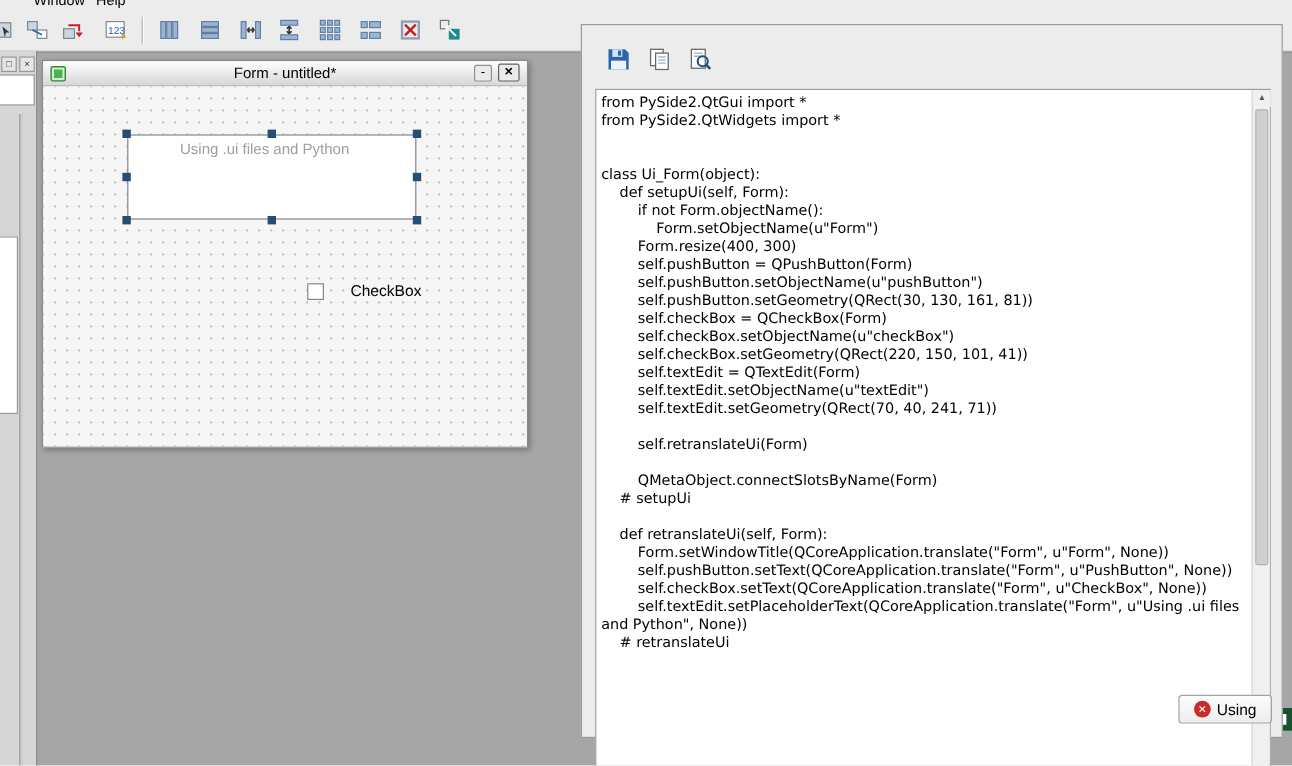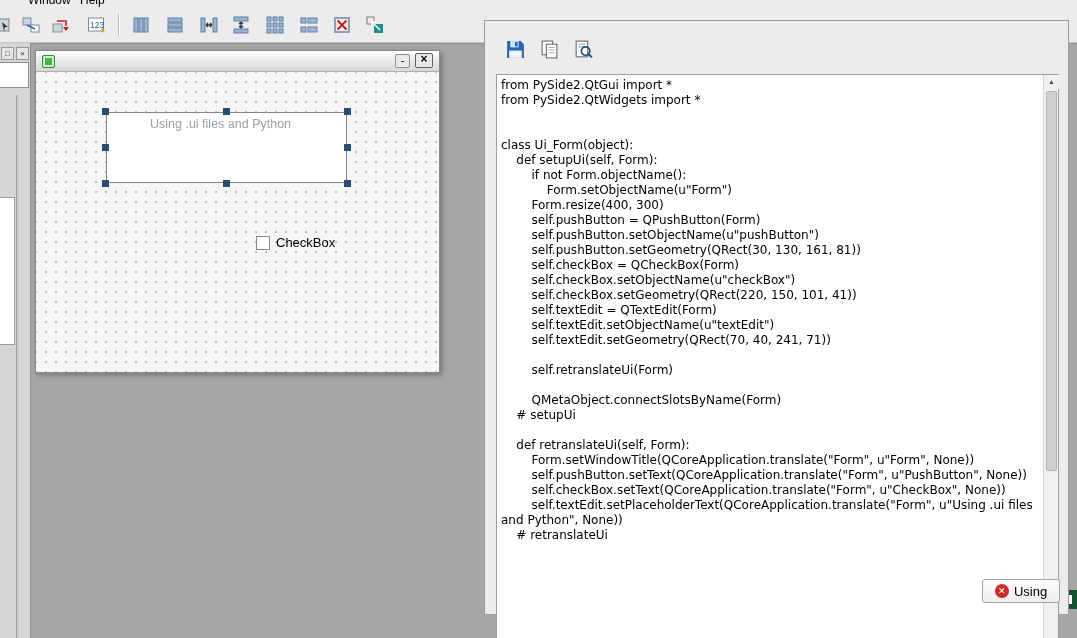--- a/index.html
+++ b/index.html
@@ -42,21 +42,21 @@
   #formbody {
     position:relative; height:300px;
     background-color:#f6f6f6;
     background-image:radial-gradient(#bcbcbc 1px, transparent 1.3px);
     background-size:10px 10px; background-position:5px 5px;
   }
   #textedit { position:absolute; left:70px; top:40px; width:241px; height:71px; background:#fff; border:1px solid #7f8690;padding-left:36px; }
   #textedit .ph { padding:4px 7px; font-size:12.5px; color:#9aa0a6; }
   .handle { position:absolute; width:7px; height:7px; background:#274e72; }
   #pushbtn { position:absolute; left:30px; top:130px; width:161px; height:81px; background:linear-gradient(#ffffff,#e8e8e8); border:1px solid #a8a8a8; border-radius:3px; display:flex; align-items:center; justify-content:center; font-size:13px; }
-  #checkboxrow { position:absolute; left:220px; top:150px; width:101px; height:41px; display:flex; align-items:center; gap:6px; }
+  #checkboxrow { position:absolute; left:220px; top:150px; width:101px; height:41px; display:flex; align-items:center; gap:22px; }
   #checkboxrow .ind { width:14px; height:14px; background:#fff; border:1px solid #878787; }
 
   
   #dialog { left:484px; top:20px; width:585px; height:595px; background:#ececec; border:1px solid #9b9b9b; z-index:3; }
   .dlgicon { position:absolute; top:16px; width:24px; height:24px; display:flex; align-items:center; justify-content:center; }
   .dlgicon svg { width:21px; height:21px; }
   #codebox { position:absolute; left:11px; top:53px; right:9px; height:613px; background:#fff; border:1px solid #9e9e9e; }
   #codepre { position:absolute; left:4px; top:3px; right:17px; bottom:16px; overflow:hidden;
     font-family:"DejaVu Sans","Liberation Sans",sans-serif; font-size:12px; line-height:15px; white-space:pre; }
   #vscroll { position:absolute; right:0; top:0; bottom:0; width:15px; background:#f0f0f0; border-left:1px solid #d4d4d4; }
@@ -191,20 +191,21 @@
   <div id="filterbox"></div>
   <div id="dock-vline"></div>
   <div id="dock-list"></div>
 </div>
 
 <div id="mdi" class="abs"></div>
 
 <div id="formwin" class="abs">
   <div id="formtitle">
     <div id="form-icon"></div>
+    <div class="ttext">Form - untitled*</div>
     <div class="winbtn" id="min-btn">-</div>
     <div class="winbtn" id="close-btn">×</div>
   </div>
   <div id="formbody">
 
     <div id="textedit">
       <div class="ph">Using .ui files and Python</div>
     </div>
 
     <div class="handle" style="left:66px; top:36px"></div>

